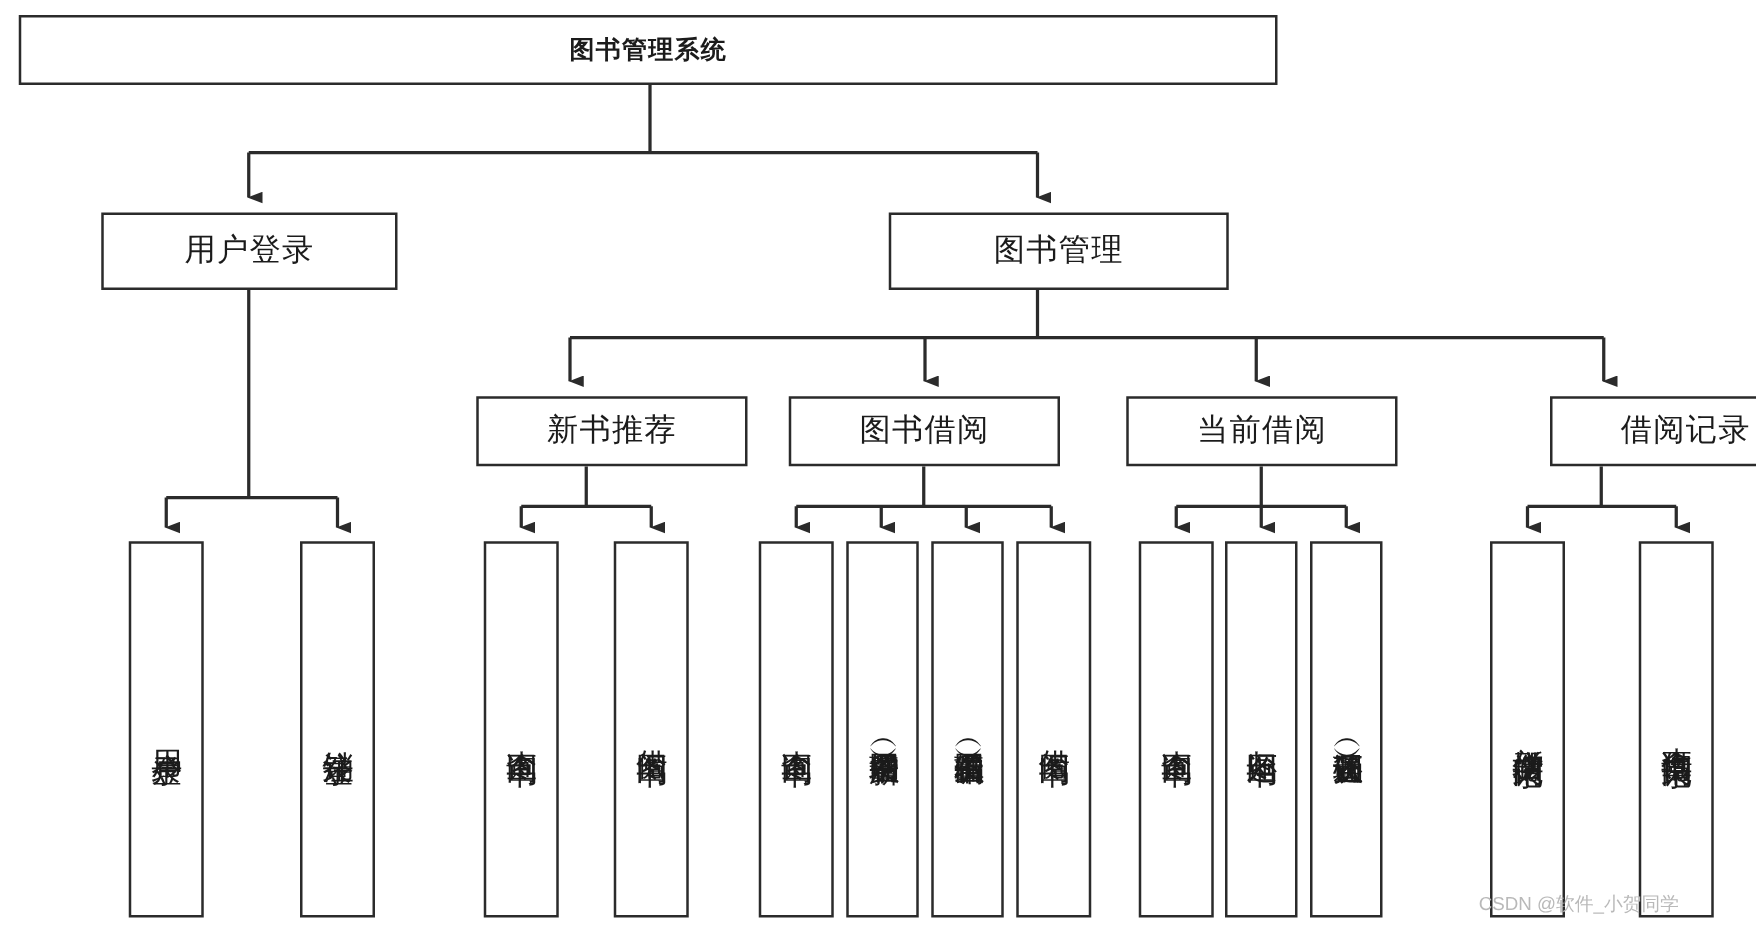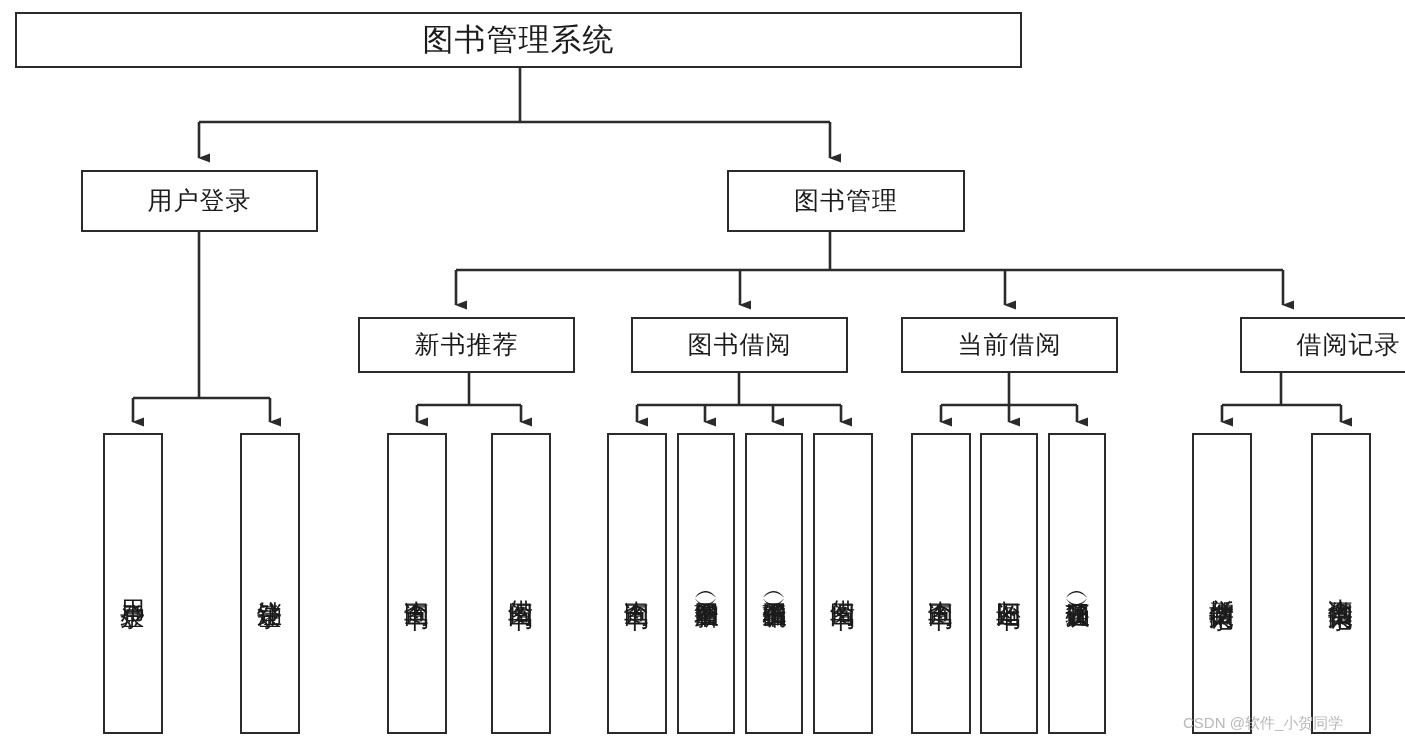--- a/index.html
+++ b/index.html
@@ -32,21 +32,21 @@
     align-items: center;
     justify-content: center;
     color: #1b1b1b;
     z-index: 2;
   }
   .node.h {
     font-size: 25px;
     letter-spacing: 1px;
     line-height: 1.1;
   }
-  .node.h.root { font-size: 31px; }
+  .node.h.root { font-size: 20px; font-weight: bold; }
   .node.v {
     writing-mode: vertical-rl;
     text-orientation: upright;
     font-size: 25px;
     line-height: 1.12;
     letter-spacing: 2px;
     padding: 6px 0;
     white-space: nowrap;
   }
   .node.v.fit {
@@ -119,25 +119,25 @@
     </g>
   </svg>
 
   <div class="node h root" style="left:15px; top:12px; width:1007px; height:56px;">
     <span>图书管理系统</span>
   </div>
 
   <div class="node h" style="left:81px; top:170px; width:237px; height:62px;">
     <span>用户登录</span>
   </div>
-  <div class="node h" style="left:711px; top:170px; width:238px; height:62px;margin-left:16px;">
+  <div class="node h" style="left:711px; top:170px; width:272px; height:62px;">
     <span>图书管理</span>
   </div>
 
-  <div class="node h" style="left:358px; top:317px; width:217px; height:56px;">
+  <div class="node h" style="left:381px; top:317px; width:217px; height:56px;">
     <span>新书推荐</span>
   </div>
   <div class="node h" style="left:901px; top:317px; width:217px; height:56px;">
     <span>当前借阅</span>
   </div>
   <div class="node h" style="left:631px; top:317px; width:217px; height:56px;">
     <span>图书借阅</span>
   </div>
   <div class="node h" style="left:1240px; top:317px; width:217px; height:56px;">
     <span>借阅记录</span>

